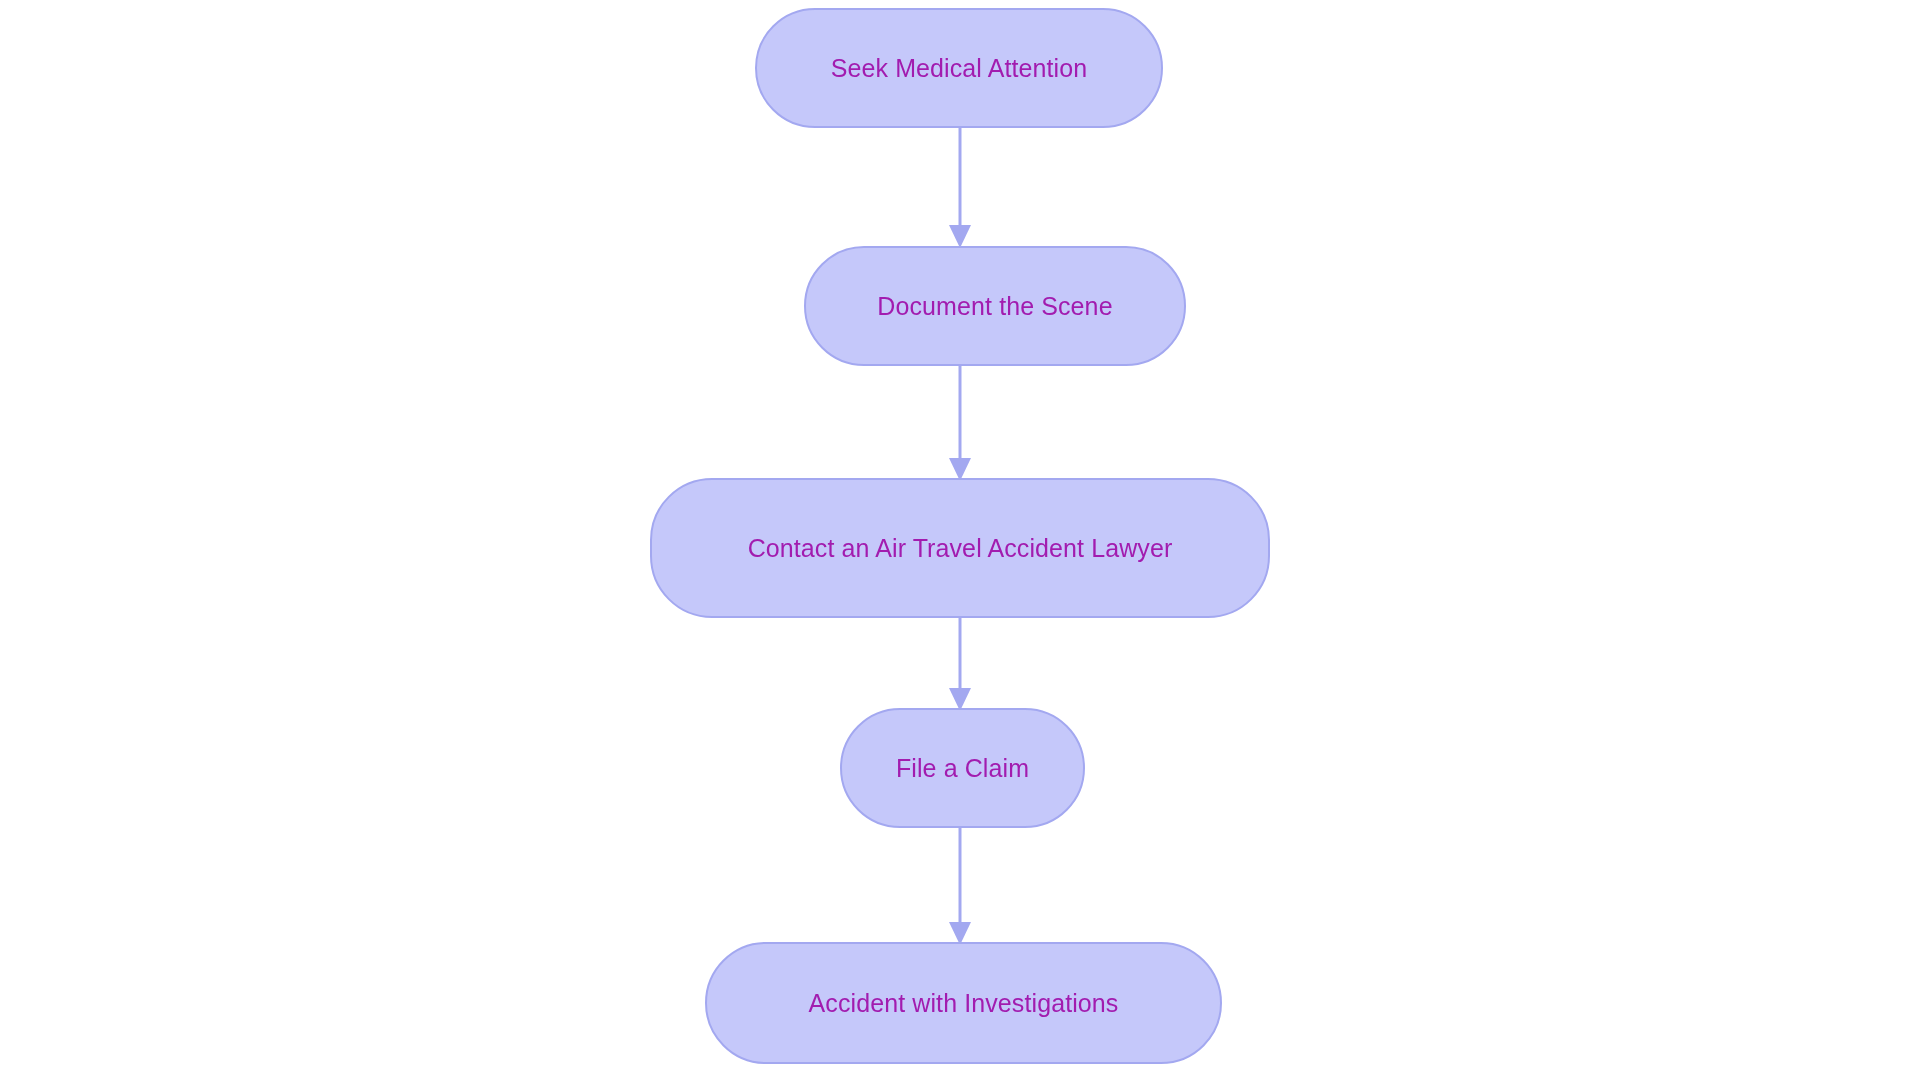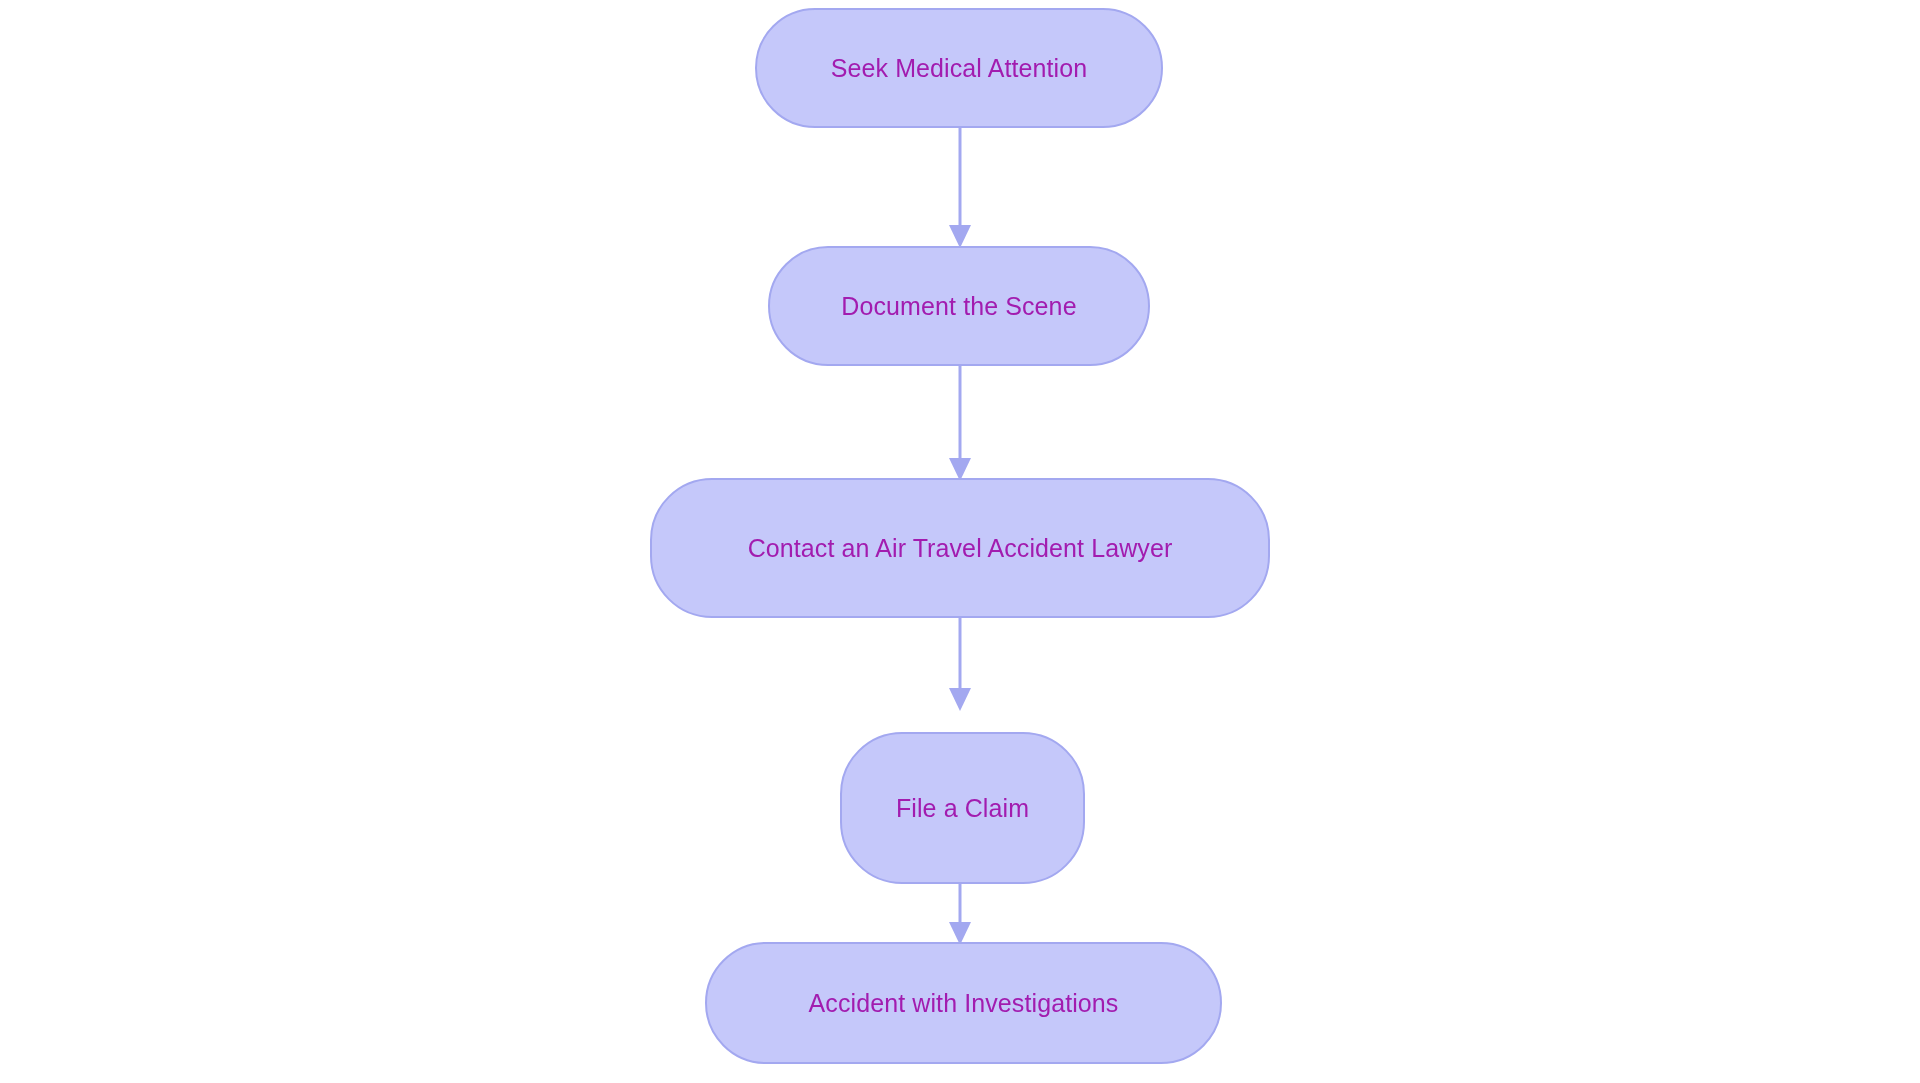--- a/index.html
+++ b/index.html
@@ -48,23 +48,23 @@
     white-space: nowrap;
   }
 
   .flow-edge {
     position: absolute;
     pointer-events: none;
   }
 
   
   #node-0 { left: 755px;  top: 8px;   width: 408px; height: 120px; }
-  #node-1 { left: 768px;  top: 246px; width: 382px; height: 120px; }
+  #node-1 { left: 804px;  top: 246px; width: 382px; height: 120px; }
   #node-2 { left: 650px;  top: 478px; width: 620px; height: 140px; }
-  #node-3 { left: 840px;  top: 732px; width: 245px; height: 152px; }
+  #node-3 { left: 840px;  top: 708px; width: 245px; height: 120px; }
   #node-4 { left: 705px;  top: 942px; width: 517px; height: 122px; }
 
   #edge-0 { left: 940px; top: 126px; width: 40px; height: 124px; }
   #edge-1 { left: 940px; top: 364px; width: 40px; height: 118px; }
   #edge-2 { left: 940px; top: 596px; width: 40px; height: 116px; }
   #edge-3 { left: 940px; top: 826px; width: 40px; height: 120px; }
 </style>
 </head>
 <body>
 

